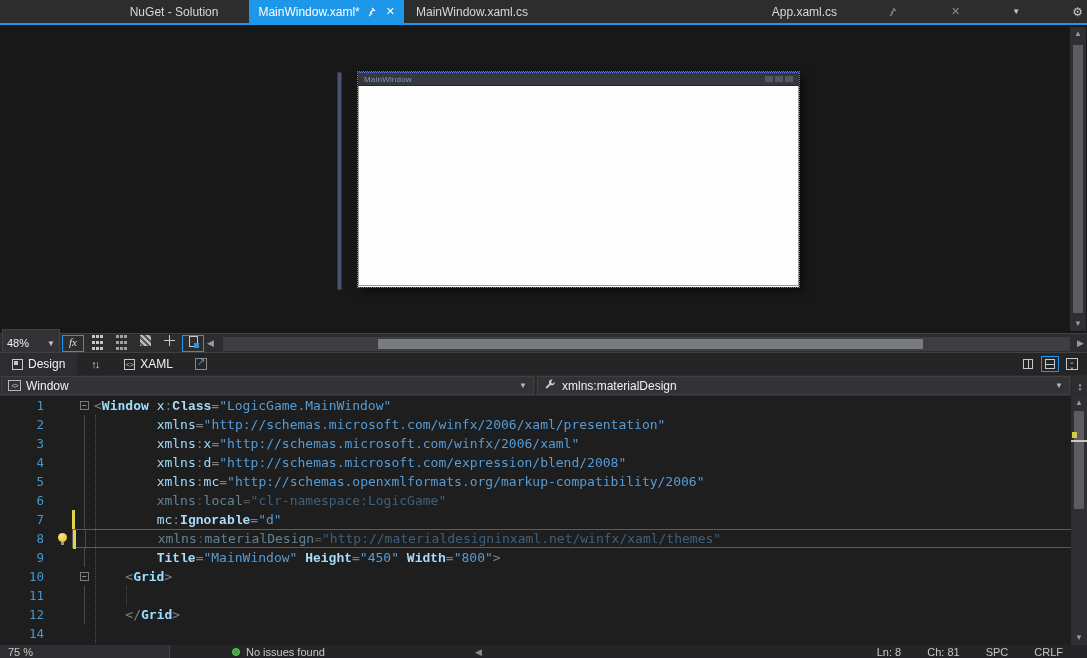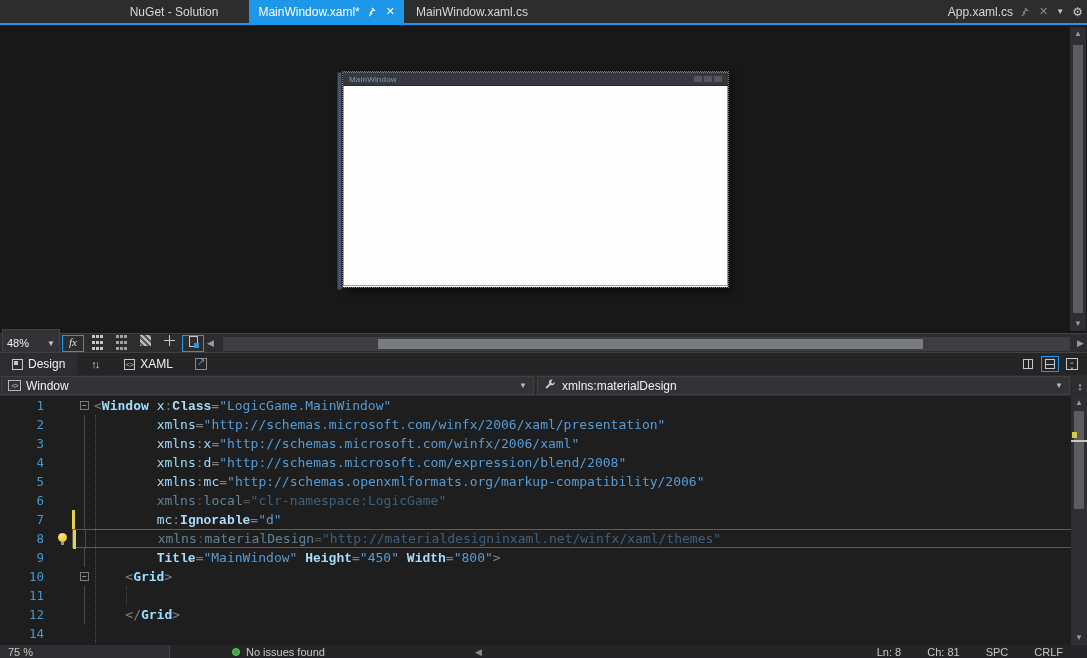--- a/index.html
+++ b/index.html
@@ -9,28 +9,28 @@
     background:#1e1e1e; font-family:"Liberation Sans", sans-serif;
     color:#d4d4d4; font-size:12px; -webkit-font-smoothing:antialiased;
   }
   
   .tabbar { position:absolute; left:0; top:0; width:1087px; height:23px;
     background:#2d2d2d; display:flex; align-items:stretch; }
   .tab { display:flex; align-items:center; padding:0 9px; color:#d8d8d8;
     white-space:nowrap; cursor:default; }
   .tab.active { background:#1c97ea; color:#fff; }
   .tab .pin, .tab .cls { margin-left:8px; display:flex; align-items:center; }
-  .tabs-right { margin-left:auto; display:flex; align-items:center; padding-right:4px; color:#d8d8d8; }
+  .tabs-right { margin-left:auto; display:flex; align-items:center; padding-right:4px; color:#d8d8d8;gap:44px; }
   .tabs-right .dimico { margin-left:8px; opacity:.55; display:flex; align-items:center; }
   .tab-underline { position:absolute; left:0; top:23px; width:1087px; height:2px; background:#1c97ea; }
   .t1{ margin-left:10px;margin-top:48px; } .t2{ margin-left:38px; } .t3{ margin-left:22px; } .t4{ margin-left:3px; }
   
   .designer { position:absolute; left:0; top:25px; width:1087px; height:308px; background:#181818; overflow:hidden; }
   .adorner-rail { position:absolute; left:337px; top:47px; width:5px; height:218px; background:#4a5670; border:1px solid #2c3547; }
-  .preview { position:absolute; left:343px; top:47px; width:385px; height:215px;
+  .preview { position:absolute; left:358px; top:47px; width:441px; height:215px;
     outline:1px dotted #5b7fd4; box-shadow:4px 4px 8px rgba(0,0,0,.55); background:#fdfdfd; }
   .preview-titlebar { height:14px; background:#36383d; border-bottom:1px solid #24262a;
     display:flex; align-items:center; padding:0 6px; border-top:1px dotted #5b7fd4; }
   .preview-title { font-size:8px; color:#7d9cbe; letter-spacing:.2px; }
   .preview-btns { margin-left:auto; display:flex; gap:2px; }
   .preview-btns span { width:8px; height:6px; background:#55585e; display:block; }
   .preview-body { height:200px; background:#fdfdfd; border:1px solid #9a9a9a; border-top:none; }
   
   .vscroll { position:absolute; width:16px; background:#2f2f33; }
   .vscroll .arr { position:absolute; left:0; width:16px; height:14px; color:#9a9a9e; font-size:8px; text-align:center; line-height:14px; }

